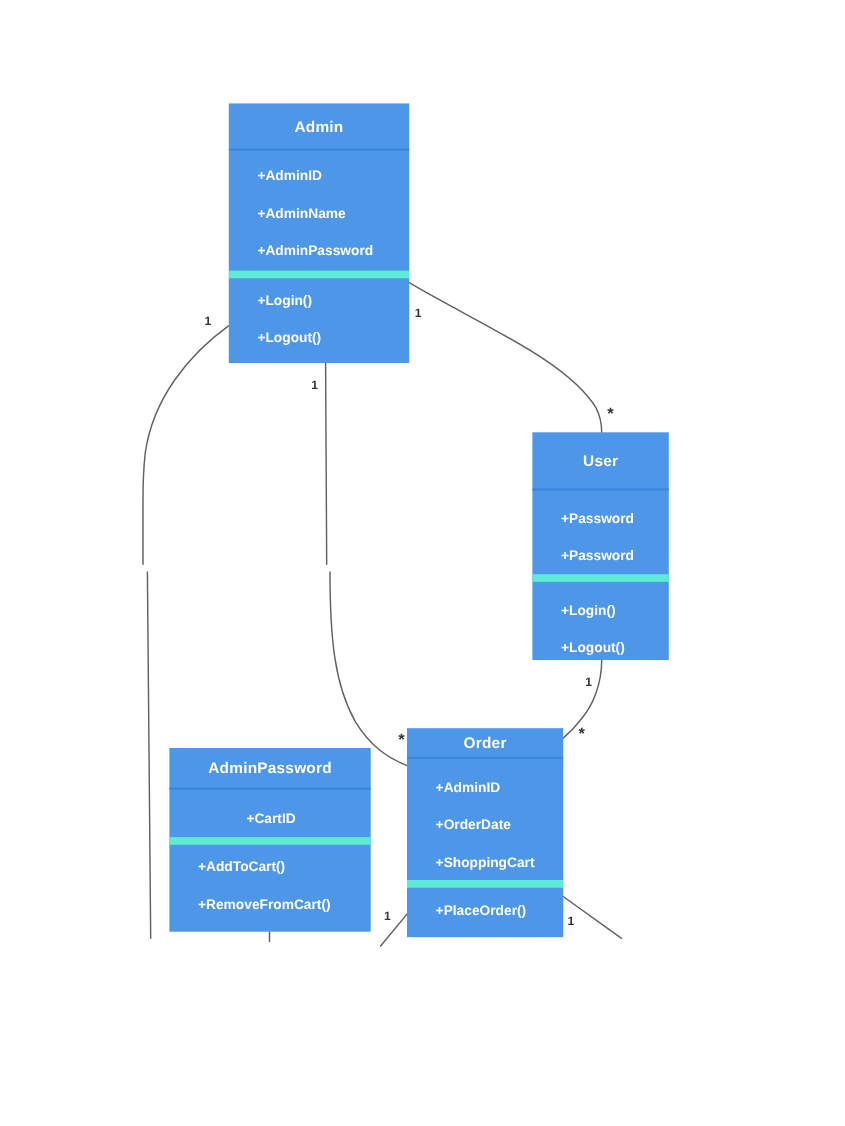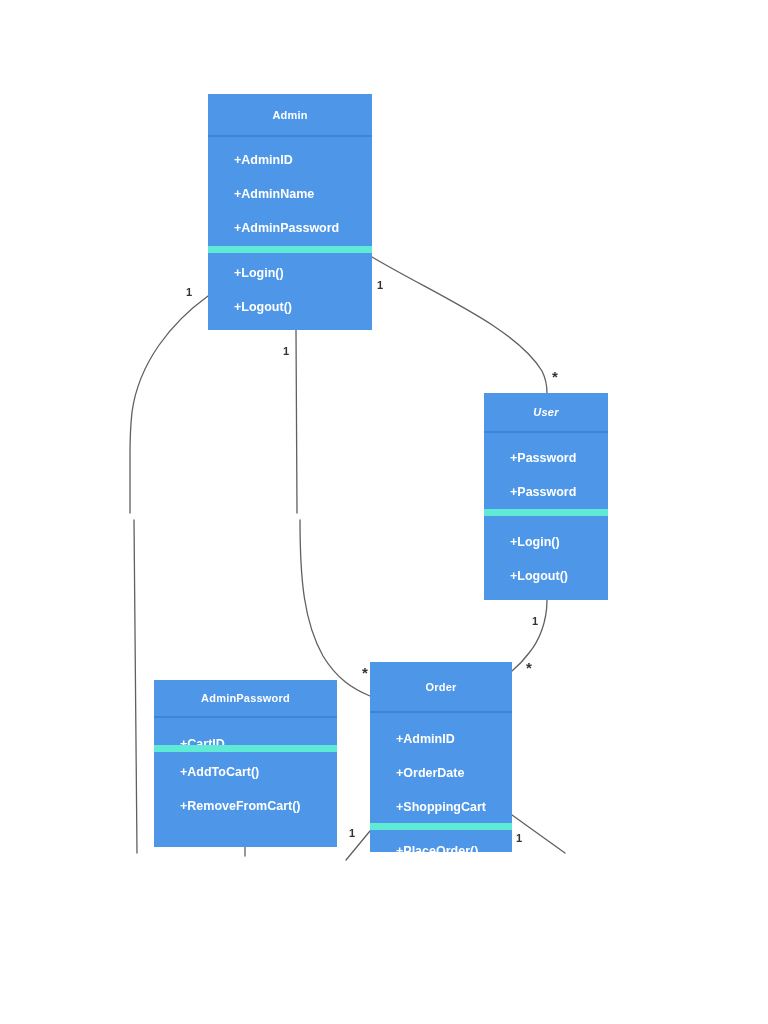--- a/index.html
+++ b/index.html
@@ -32,21 +32,21 @@
   .uml-class {
     position: absolute;
     background: #4d96e8;
     color: #ffffff;
     box-sizing: border-box;
   }
   .uml-title {
     display: flex;
     align-items: center;
     justify-content: center;
-    font-size: 11px;
+    font-size: 14px;
     font-weight: 700;
     border-bottom: 2px solid #3a86db;
     box-sizing: border-box;
     letter-spacing: 0.2px;
   }
   .uml-section {
     box-sizing: border-box;
     overflow: hidden;
   }
   .uml-section.with-divider {
@@ -73,33 +73,33 @@
   }
 
   
   #class-admin   { left: 208px; top: 94px;  width: 164px; height: 236px; }
   #class-admin   .uml-title   { height: 43px; }
   #class-admin   .sec-attrs   { height: 116px; padding-top: 6px; }
   #class-admin   .sec-methods { height: 77px;  padding-top: 3px; }
 
   
   #class-user    { left: 484px; top: 393px; width: 124px; height: 207px; }
-  #class-user    .uml-title   { height: 40px; font-style: italic; }
+  #class-user    .uml-title   { height: 53px; }
   #class-user    .sec-attrs   { height: 83px; padding-top: 8px; }
   #class-user    .sec-methods { height: 83px; padding-top: 9px; }
 
   
   #class-cart    { left: 154px; top: 680px; width: 183px; height: 167px; }
   #class-cart    .uml-title   { height: 38px; }
-  #class-cart    .sec-attrs   { height: 34px; padding-top: 9px; }
+  #class-cart    .sec-attrs   { height: 50px; padding-top: 9px; padding-left: 44px; }
   #class-cart    .sec-methods { height: 79px; padding-top: 3px; }
 
   
   #class-order   { left: 370px; top: 662px; width: 142px; height: 190px; }
-  #class-order   .uml-title   { height: 51px; }
+  #class-order   .uml-title   { height: 28px; }
   #class-order   .sec-attrs   { height: 117px; padding-top: 9px; }
   #class-order   .sec-methods { height: 34px;  padding-top: 4px; }
 
   
   #mult-admin-left        { left: 186px; top: 287px; }
   #mult-admin-user-1      { left: 377px; top: 280px; }
   #mult-admin-user-star   { left: 552px; top: 371px; }
   #mult-admin-order-1     { left: 283px; top: 346px; }
   #mult-admin-order-star  { left: 362px; top: 667px; }
   #mult-user-order-1      { left: 532px; top: 616px; }

